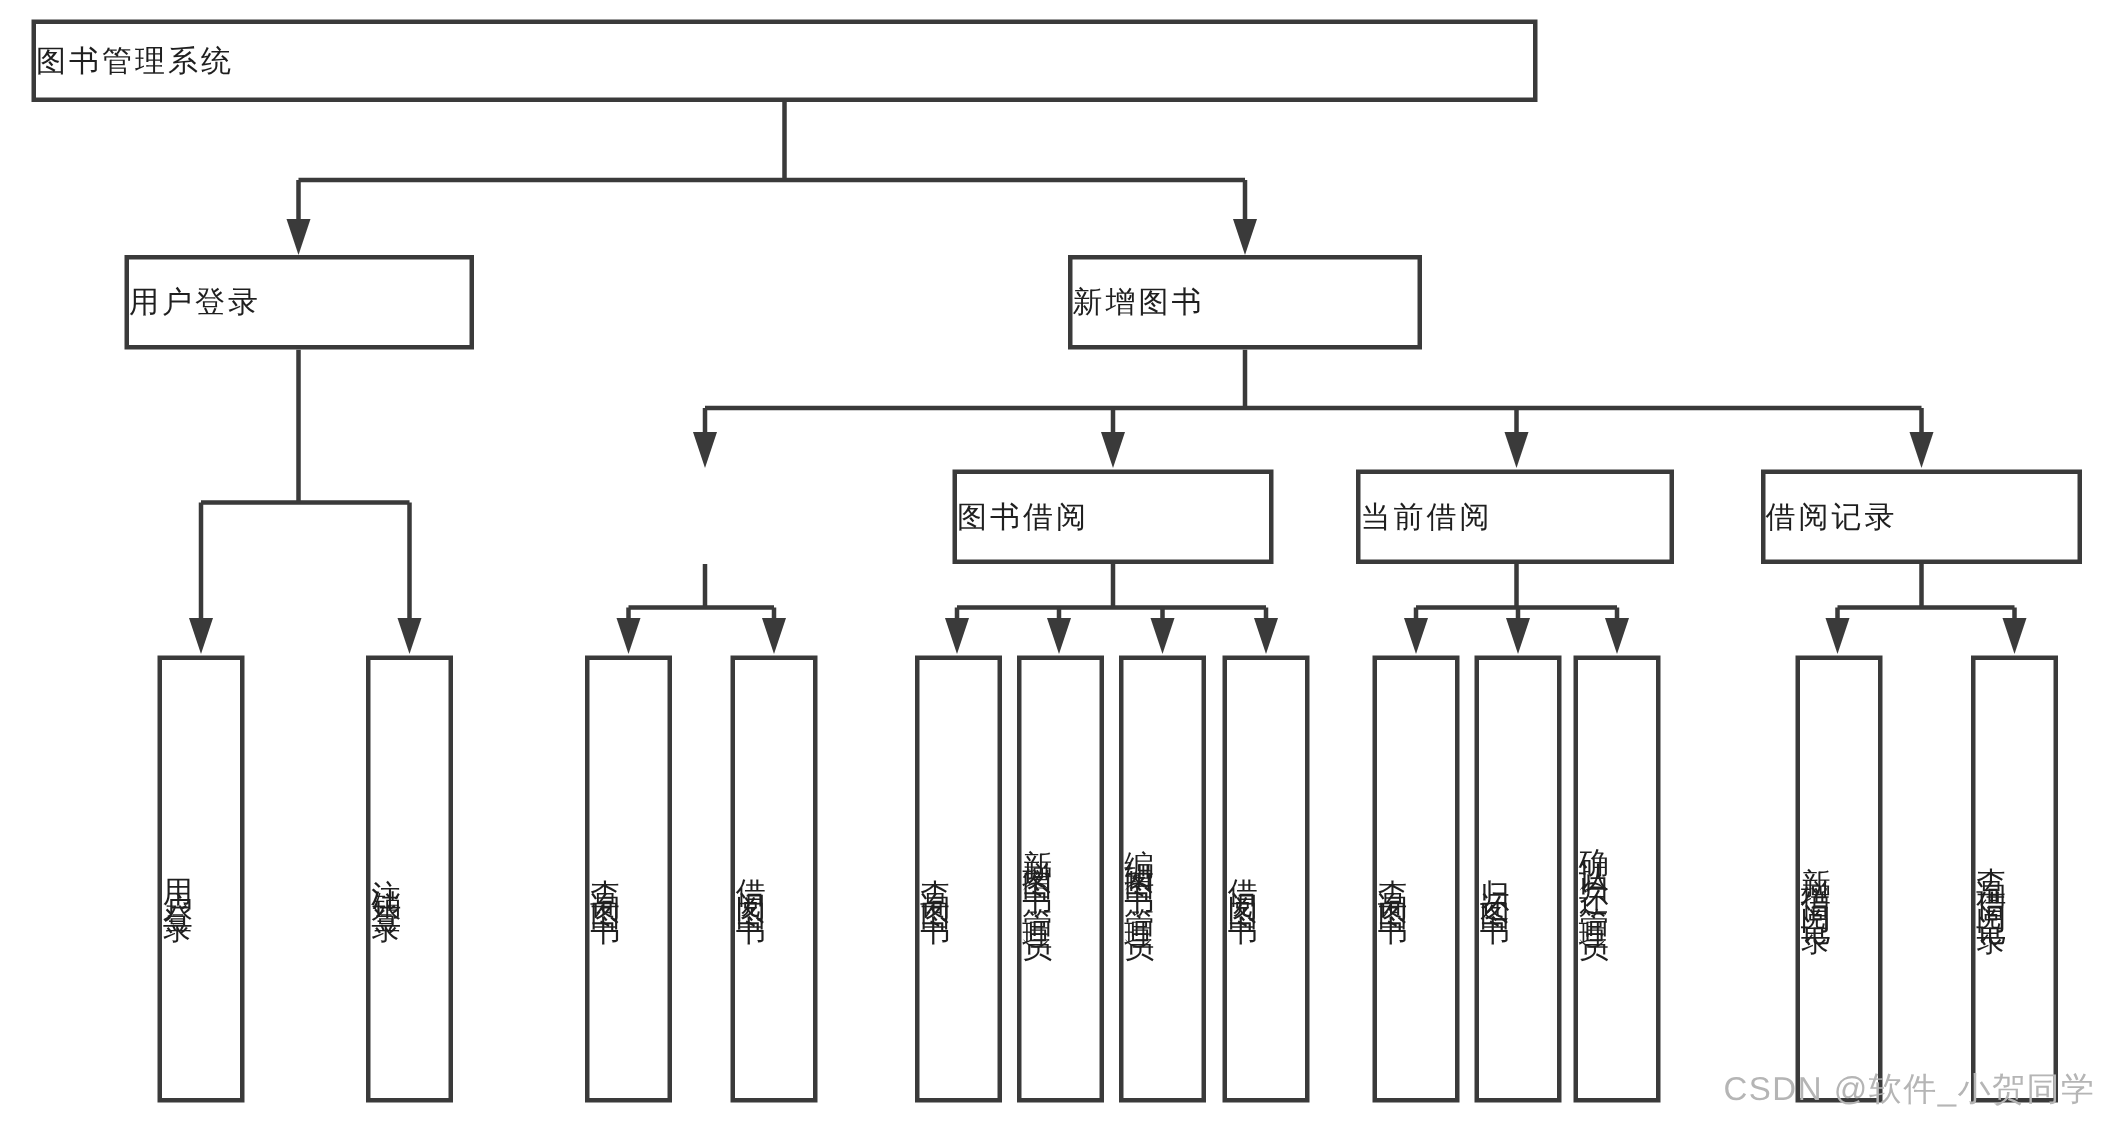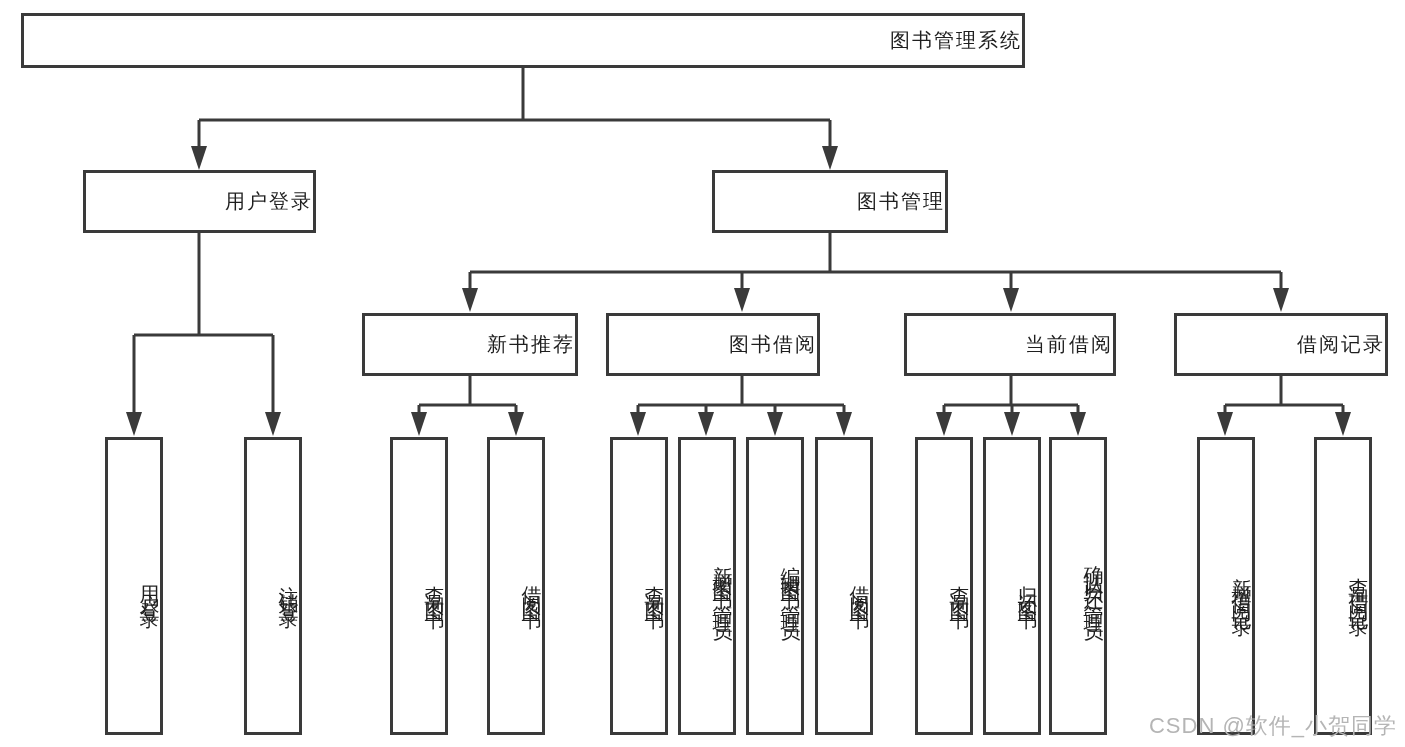--- a/index.html
+++ b/index.html
@@ -10,21 +10,21 @@
     font-family:"Liberation Sans","DejaVu Sans",sans-serif;
     overflow:hidden;
   }
   .wires{position:absolute;left:0;top:0;}
   .wire{stroke:var(--line,#3a3a3a);stroke-width:3;fill:none;}
   .head{fill:var(--line,#3a3a3a);stroke:none;}
   .node{
     position:absolute;box-sizing:border-box;
     border:3px solid var(--line,#3a3a3a);
     background:#fff;
-    display:flex;align-items:center;justify-content:flex-end;
+    display:flex;align-items:center;justify-content:flex-start;
     color:var(--text,#1f1f1f);
     font-size:20px;
     z-index:2;
   }
   .hnode span{letter-spacing:2px;}
   .leaf{top:437px;width:58px;height:298px;}
   .leaf span{
     writing-mode:vertical-rl;
     text-orientation:mixed;
     letter-spacing:8px;
@@ -78,27 +78,24 @@
   </svg>
 
   <div class="node hnode" style="left:21px;top:13px;width:1004px;height:55px">
     <span>图书管理系统</span>
   </div>
 
   <div class="node hnode" style="left:83px;top:170px;width:233px;height:63px">
     <span>用户登录</span>
   </div>
   <div class="node hnode" style="left:712px;top:170px;width:236px;height:63px">
-    <span>图书管理</span>
+    <span>新增图书</span>
   </div>
 
-  <div class="node hnode" style="left:362px;top:313px;width:216px;height:63px">
-    <span>新书推荐</span>
-  </div>
-  <div class="node hnode" style="left:606px;top:313px;width:214px;height:63px">
+  <div class="node hnode" style="left:635px;top:313px;width:214px;height:63px">
     <span>图书借阅</span>
   </div>
   <div class="node hnode" style="left:904px;top:313px;width:212px;height:63px">
     <span>当前借阅</span>
   </div>
   <div class="node hnode" style="left:1174px;top:313px;width:214px;height:63px">
     <span>借阅记录</span>
   </div>
 
   <div class="node leaf" style="left:105px">

